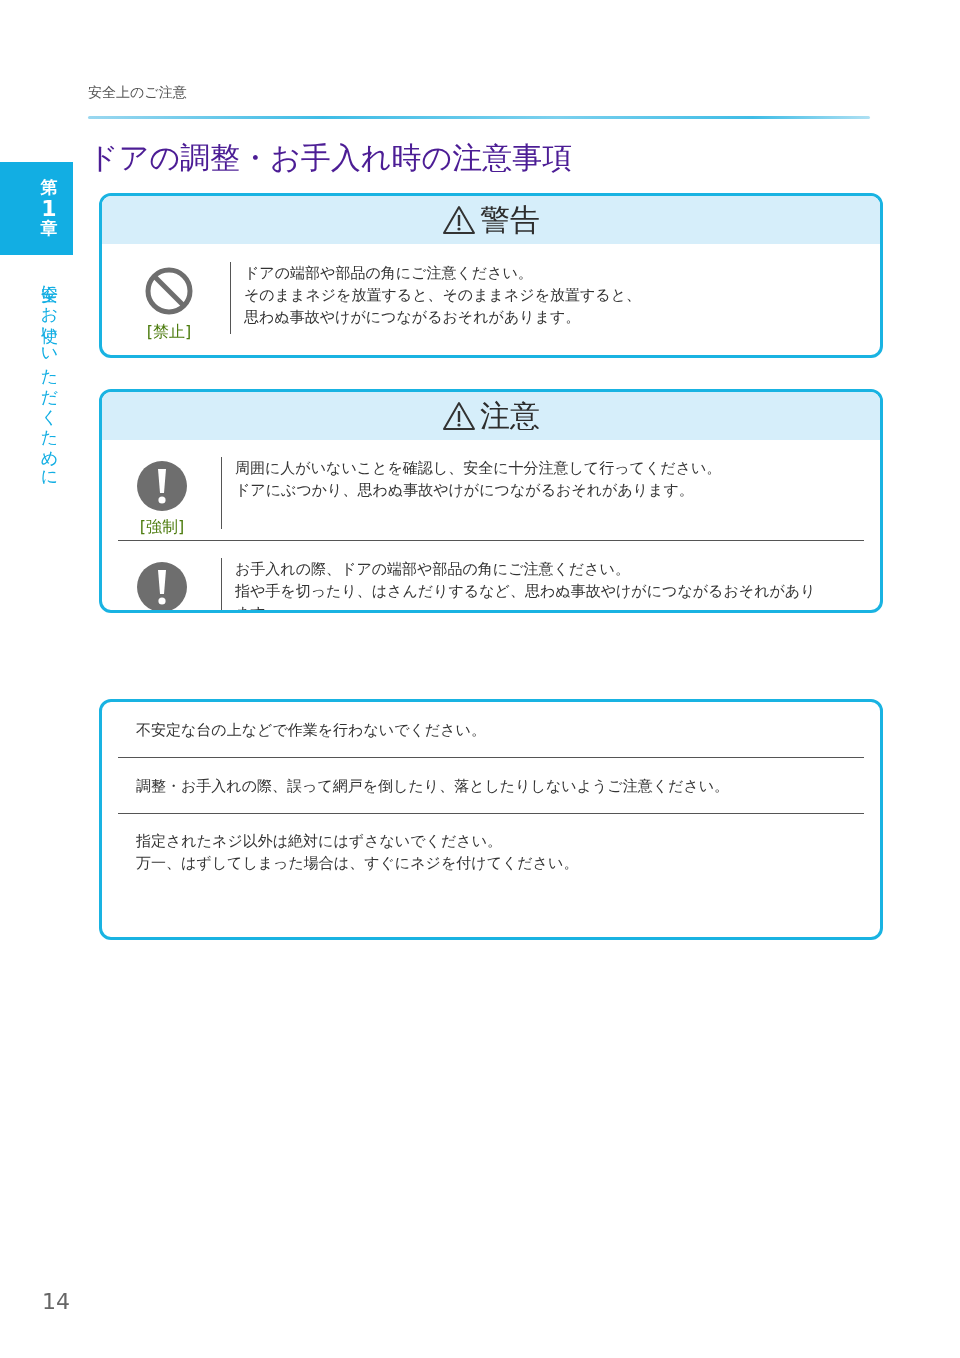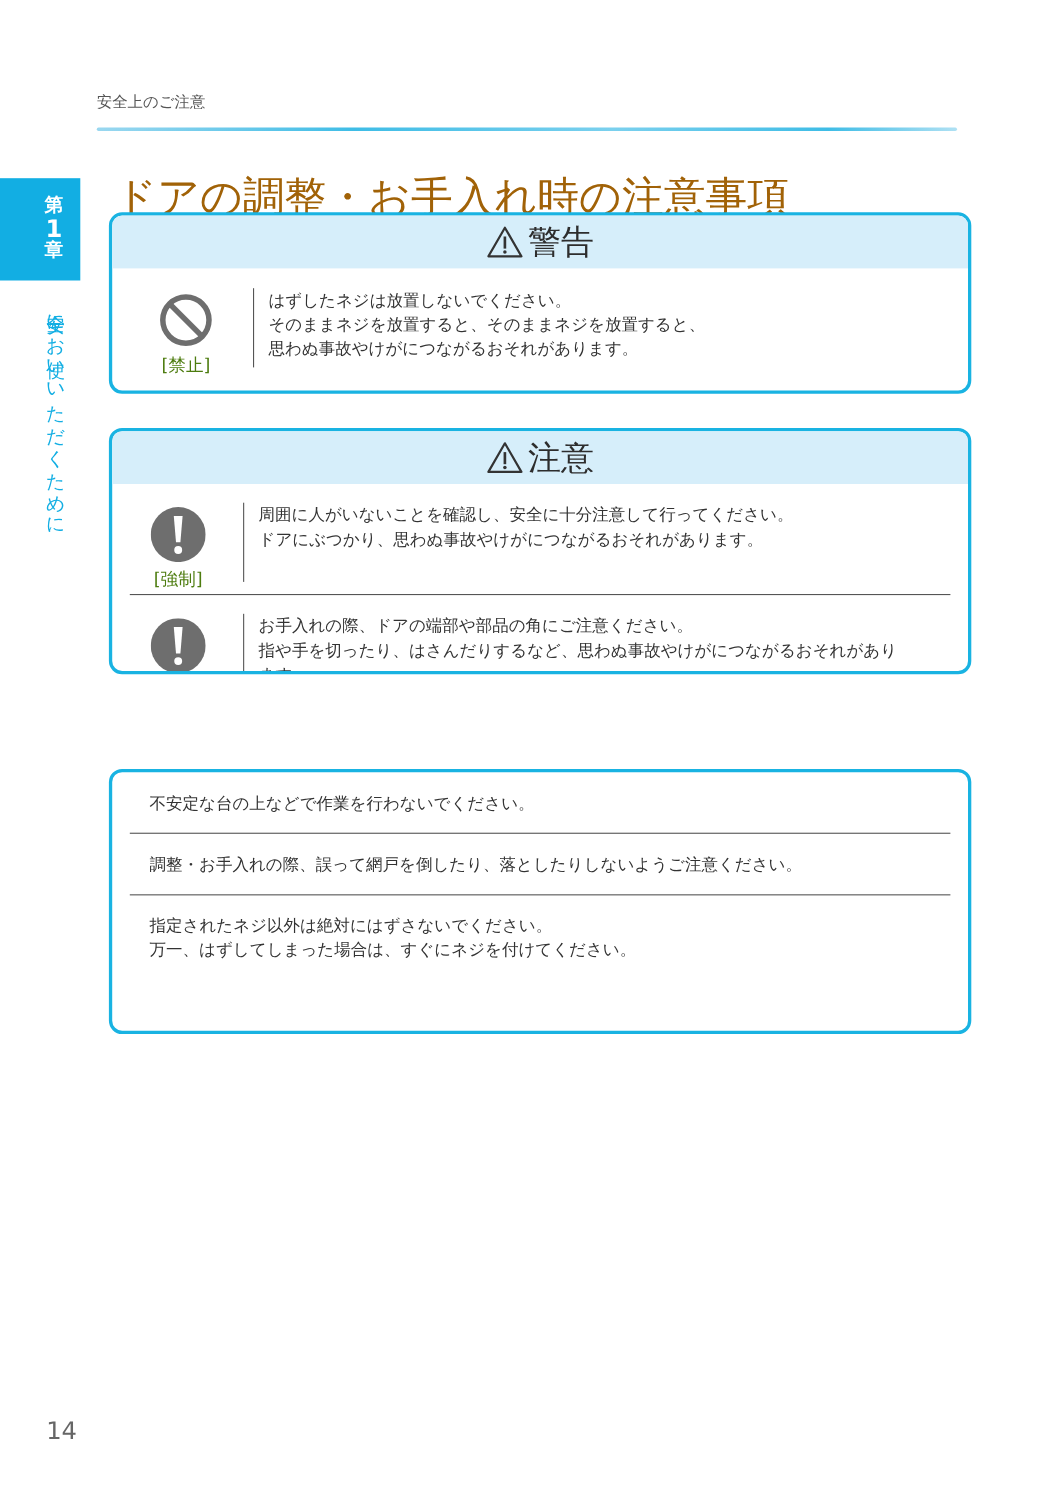--- a/index.html
+++ b/index.html
@@ -21,21 +21,21 @@
     font-weight: bold; line-height: 1.05;
   }
   .chapter-tab span { display: block; width: 20px; text-align: center; }
   .chapter-tab .c1 { font-size: 17px; }
   .chapter-tab .c2 { font-size: 22px; }
   .chapter-tab .c3 { font-size: 17px; }
   .side-label {
     position: absolute; left: 38px; top: 272px; width: 24px;
     writing-mode: vertical-rl; font-size: 17px; color: #12aee3; letter-spacing: 1px;
   }
-  .page-title { position: absolute; left: 88px; top: 138px; font-size: 38px; color: #a16207; margin: 16px; font-weight: normal; }
+  .page-title { position: absolute; left: 88px; top: 138px; font-size: 30px; color: #4c1d95; margin: 0; font-weight: normal; }
 
   .box {
     position: absolute; left: 88px; width: 784px; border: 3px solid #19b3e2;
     border-radius: 12px; box-sizing: border-box; overflow: hidden; background: #fff; margin-left: 11px;
   }
   .box-header {
     background: #d6eefa; height: 48px; display: flex; align-items: center; justify-content: center;
     font-size: 30px; color: #2d2d2d;
   }
   .box-header.plain { background: #fff; border-bottom: 3px solid #19b3e2; }
@@ -76,21 +76,21 @@
   <div class="item" style="padding-top:18px;padding-left:6px;height:76px;">
     <div class="item-icon-col" style="width:122px;">
       <svg width="50" height="50" viewBox="0 0 50 50">
         <circle cx="25" cy="25" r="21" fill="none" stroke="#6e6e6e" stroke-width="5"></circle>
         <line x1="10" y1="10" x2="40" y2="40" stroke="#6e6e6e" stroke-width="5"></line>
       </svg>
       <span class="lbl">[禁止]</span>
     </div>
     <div class="vline" style="height:72px;"></div>
     <div class="item-text">
-      <div>はずしたネジは放置しないでください。</div>
+      <div>ドアの端部や部品の角にご注意ください。</div>
       <div>そのままネジを放置すると、そのままネジを放置すると、</div>
       <div>思わぬ事故やけがにつながるおそれがあります。</div>
     </div>
   </div>
 </div>
 
 <div class="box" style="top:389px;height:224px;">
   <div class="box-header">
     <svg class="warn-icon" viewBox="0 0 34 32">
       <path d="M17 3 L32 29 L2 29 Z" fill="none" stroke="#333" stroke-width="2" stroke-linejoin="round"></path>

